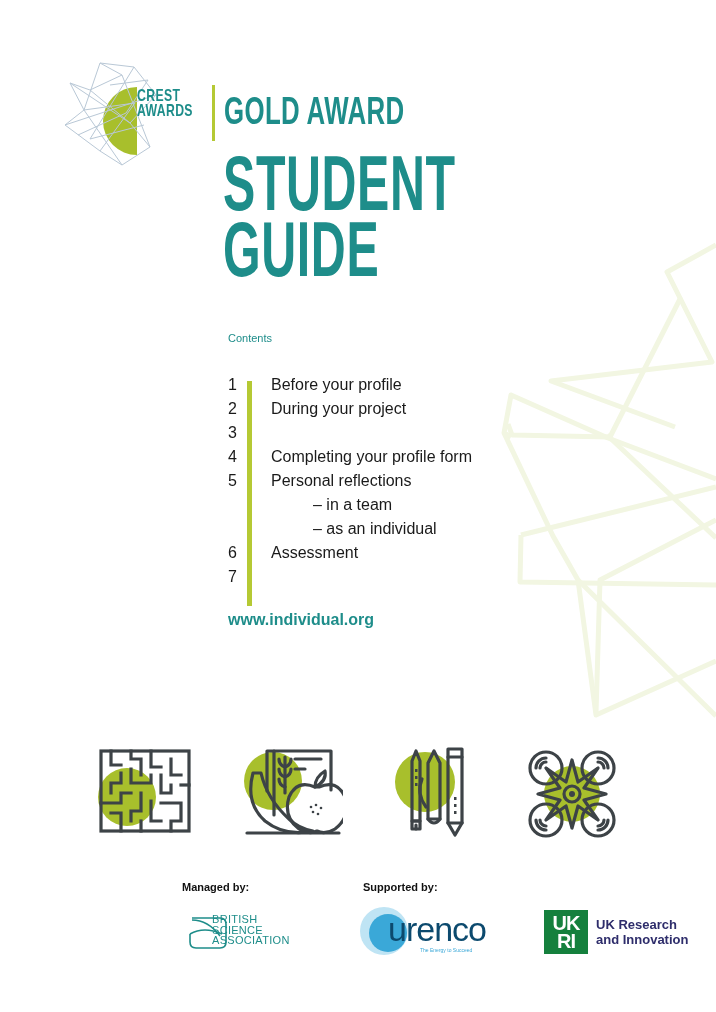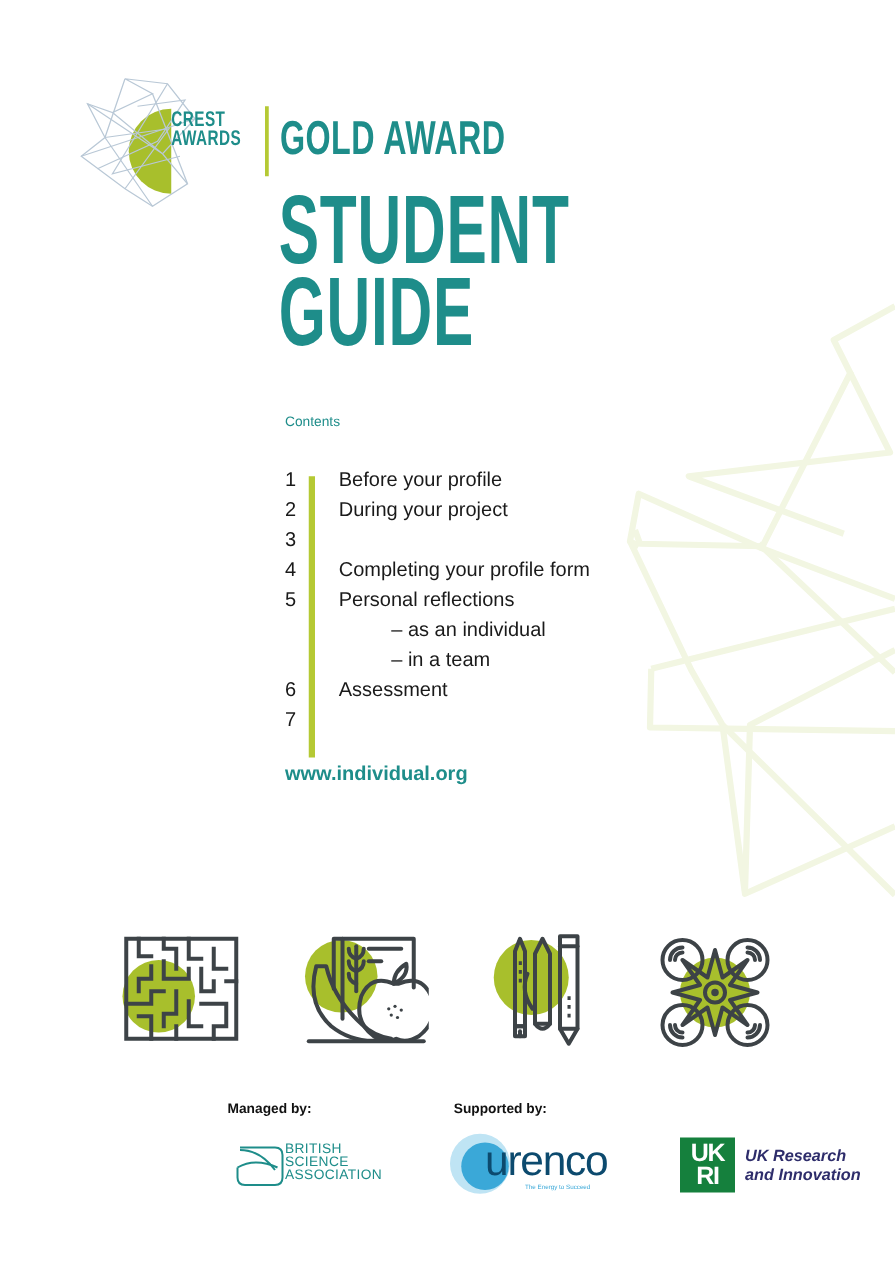--- a/index.html
+++ b/index.html
@@ -51,41 +51,41 @@
     .icon-box { position: absolute; }
 
     .managed-label, .supported-label {
       position: absolute; top: 881px; font-size: 11px; font-weight: bold; color: #111;
     }
     .managed-label { left: 182px; }
     .supported-label { left: 363px; }
 
     .bsa-logo { position: absolute; left: 188px; top: 912px; width: 120px; height: 40px; }
     .bsa-text {
-      position: absolute; left: 228px; top: 914px; font-size: 11px; line-height: 10.5px;
+      position: absolute; left: 212px; top: 914px; font-size: 11px; line-height: 10.5px;
       color: #1e8d8a; letter-spacing: 0.3px;
     }
 
     .urenco-logo { position: absolute; left: 360px; top: 905px; width: 130px; height: 52px; }
     .urenco-word {
       position: absolute; left: 388px; top: 912px; font-size: 34px; line-height: 34px;
       color: #0c4a6e; letter-spacing: -1px;
     }
     .urenco-tag {
       position: absolute; left: 420px; top: 947px; font-size: 5px; color: #3aa8d8;
     }
 
     .ukri-box {
       position: absolute; left: 544px; top: 910px; width: 44px; height: 44px; background: #15803d;
       color: #fff; font-weight: bold; font-size: 20px; line-height: 18px; text-align: center; padding-top: 4px;
       letter-spacing: -1px;
     }
     .ukri-text {
       position: absolute; left: 596px; top: 917px; font-size: 13px; line-height: 15px;
-      font-weight: bold; color: #2e2d6b; font-style: italic;
+      font-weight: bold; color: #2e2d6b;
     }
   </style>
 </head>
 <body>
 
 <svg class="bg-lines" width="716" height="1012" viewBox="0 0 716 1012">
   <g fill="none" stroke="#f2f6e2" stroke-width="5" stroke-linejoin="round">
     <polyline points="716,245 667,272 712,362 551,381 675,427"></polyline>
     <polyline points="681,297 610,437 512,435 508,424"></polyline>
     <polyline points="511,437 504,433 511,395 608,438 716,479"></polyline>
@@ -142,24 +142,24 @@
   </div>
   <div class="toc-row">
     <span class="toc-num">4</span>
     <span class="toc-label">Completing your profile form</span>
   </div>
   <div class="toc-row">
     <span class="toc-num">5</span>
     <span class="toc-label">Personal reflections</span>
   </div>
   <div class="toc-row">
+    <span class="toc-sub">– in a team</span>
+  </div>
+  <div class="toc-row">
     <span class="toc-sub">–  as an individual</span>
-  </div>
-  <div class="toc-row">
-    <span class="toc-sub">– in a team</span>
   </div>
   <div class="toc-row">
     <span class="toc-num">6</span>
     <span class="toc-label">Assessment</span>
   </div>
   <div class="toc-row">
     <span class="toc-num">7</span>
   </div>
 </div>
 

